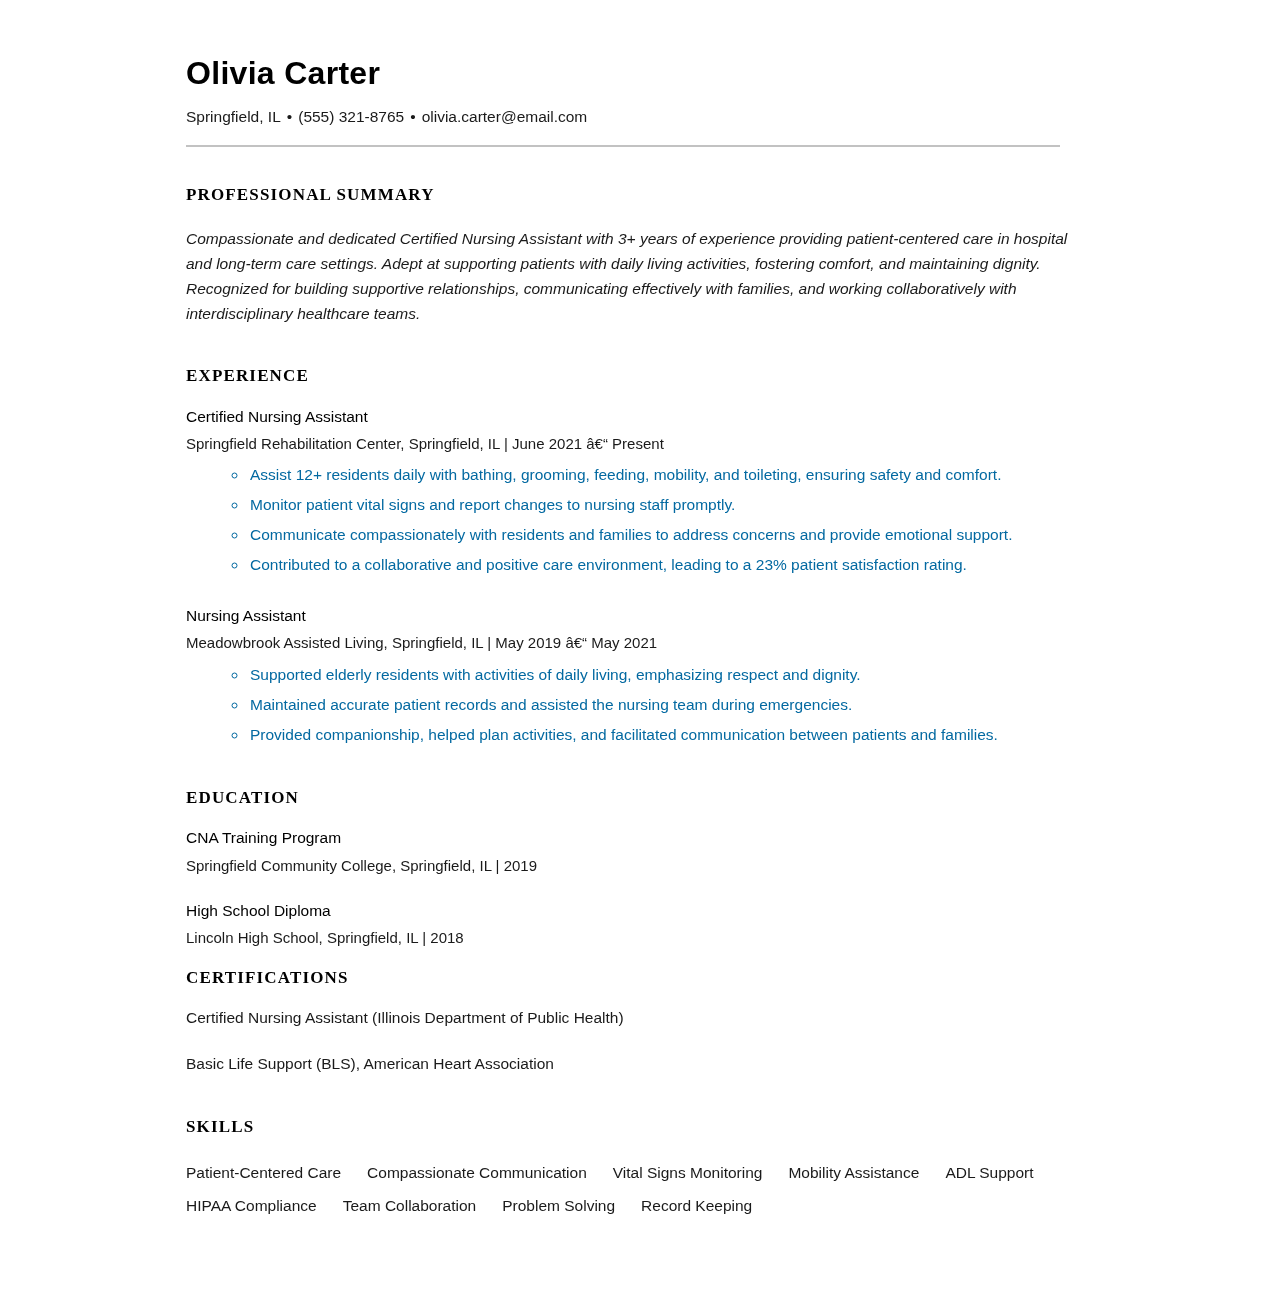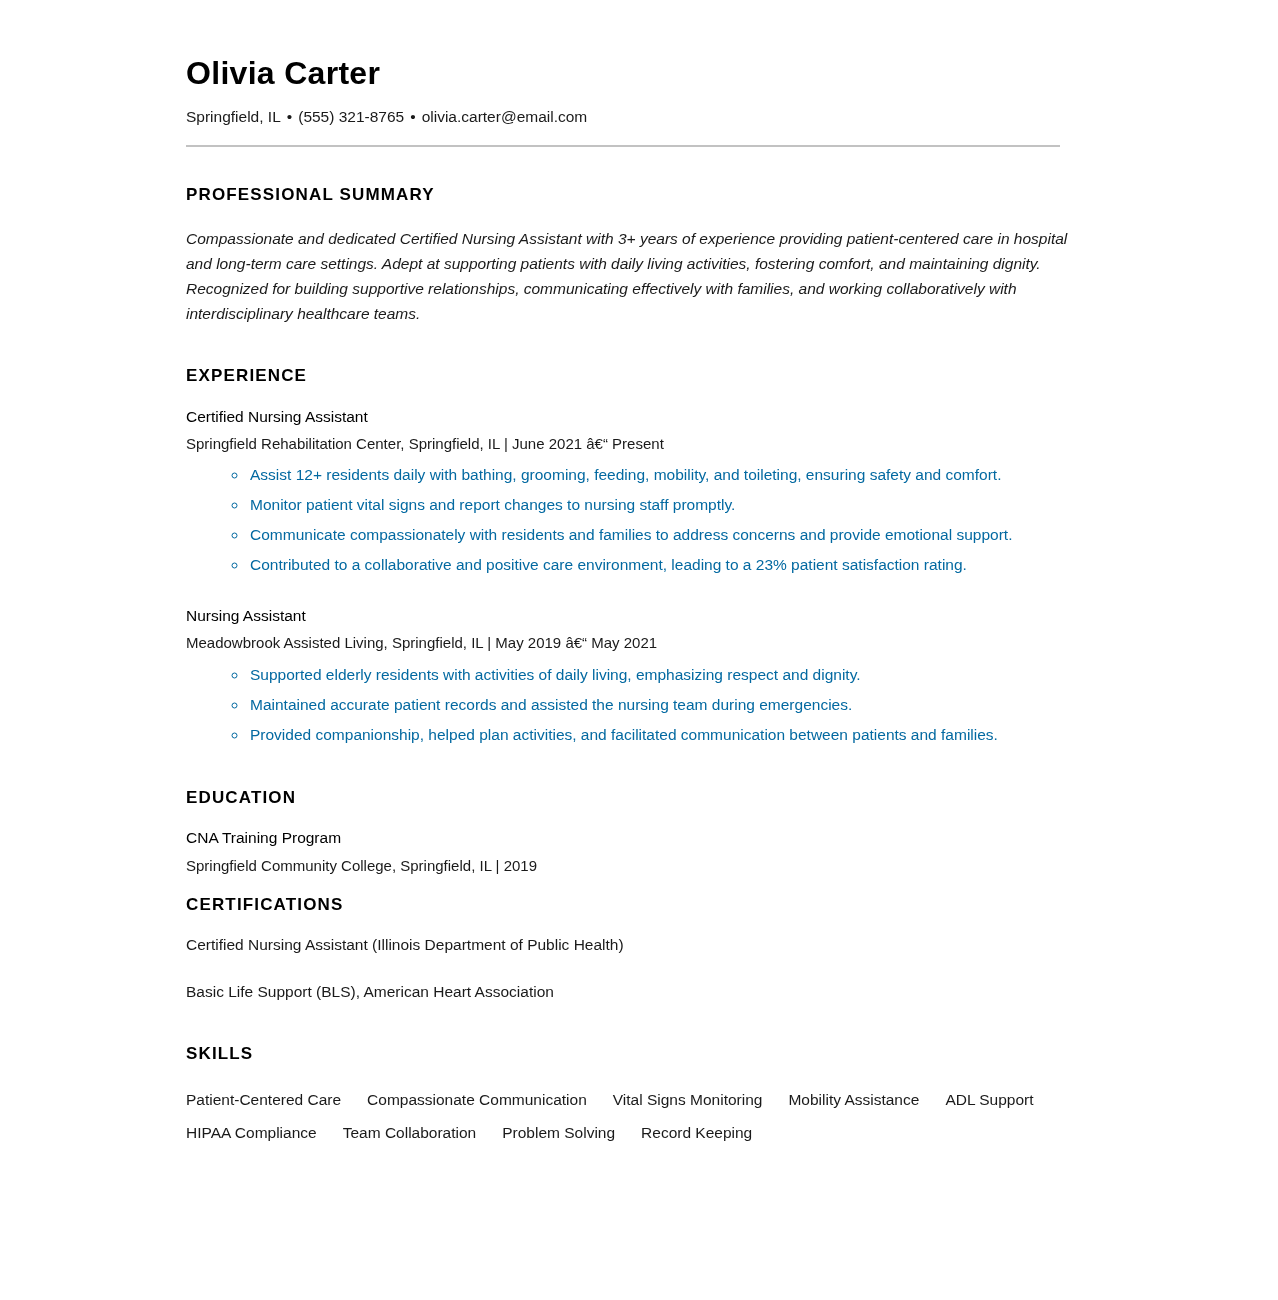--- a/index.html
+++ b/index.html
@@ -62,20 +62,21 @@
     margin-top: 34px;
   }
   .section-heading {
     font-size: 17px;
     font-weight: bold;
     letter-spacing: 1.15px;
     text-transform: uppercase;
     color: #000000;
     margin: 0 0 20px 0;
     line-height: 1.2;
+    font-family: Liberation Serif, serif;
   }
 
   .summary-text {
     font-style: italic;
     font-size: 15.5px;
     line-height: 1.62;
     margin: 0;
     color: #1a1a1a;
     max-width: 893px;
   }
@@ -199,20 +200,24 @@
     </section>
 
     <section class="section" id="sec-education">
       <h2 class="section-heading">EDUCATION</h2>
 
       <div class="edu-entry">
         <h3 class="entry-title">CNA Training Program</h3>
         <p class="entry-meta">Springfield Community College, Springfield, IL  |  2019</p>
       </div>
 
+      <div class="edu-entry" style="margin-top:26px;">
+        <h3 class="entry-title">High School Diploma</h3>
+        <p class="entry-meta">Lincoln High School, Springfield, IL  |  2018</p>
+      </div>
     </section>
 
     <section class="section" id="sec-certifications">
       <h2 class="section-heading">CERTIFICATIONS</h2>
       <p class="cert-item">Certified Nursing Assistant (Illinois Department of Public Health)</p>
       <p class="cert-item">Basic Life Support (BLS), American Heart Association</p>
     </section>
 
     <section class="section" id="sec-skills">
       <h2 class="section-heading">SKILLS</h2>

